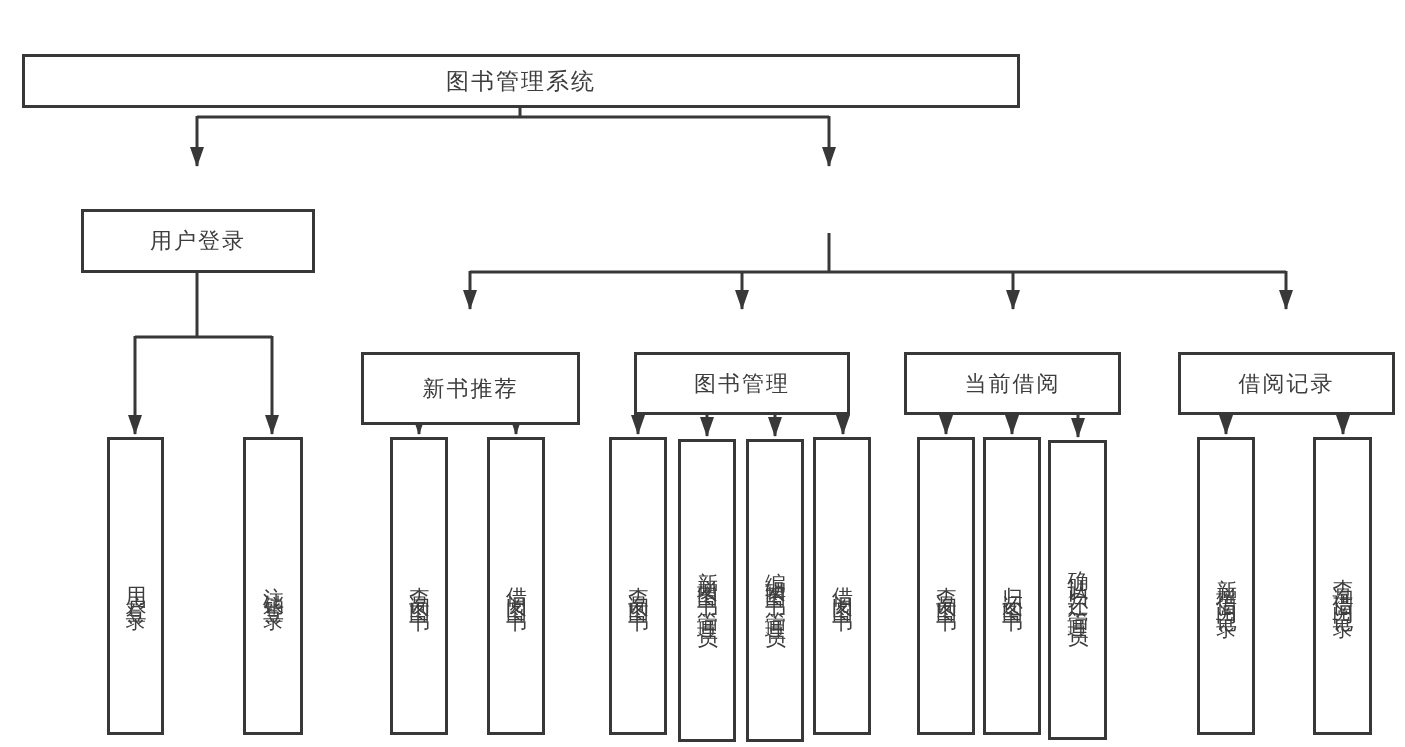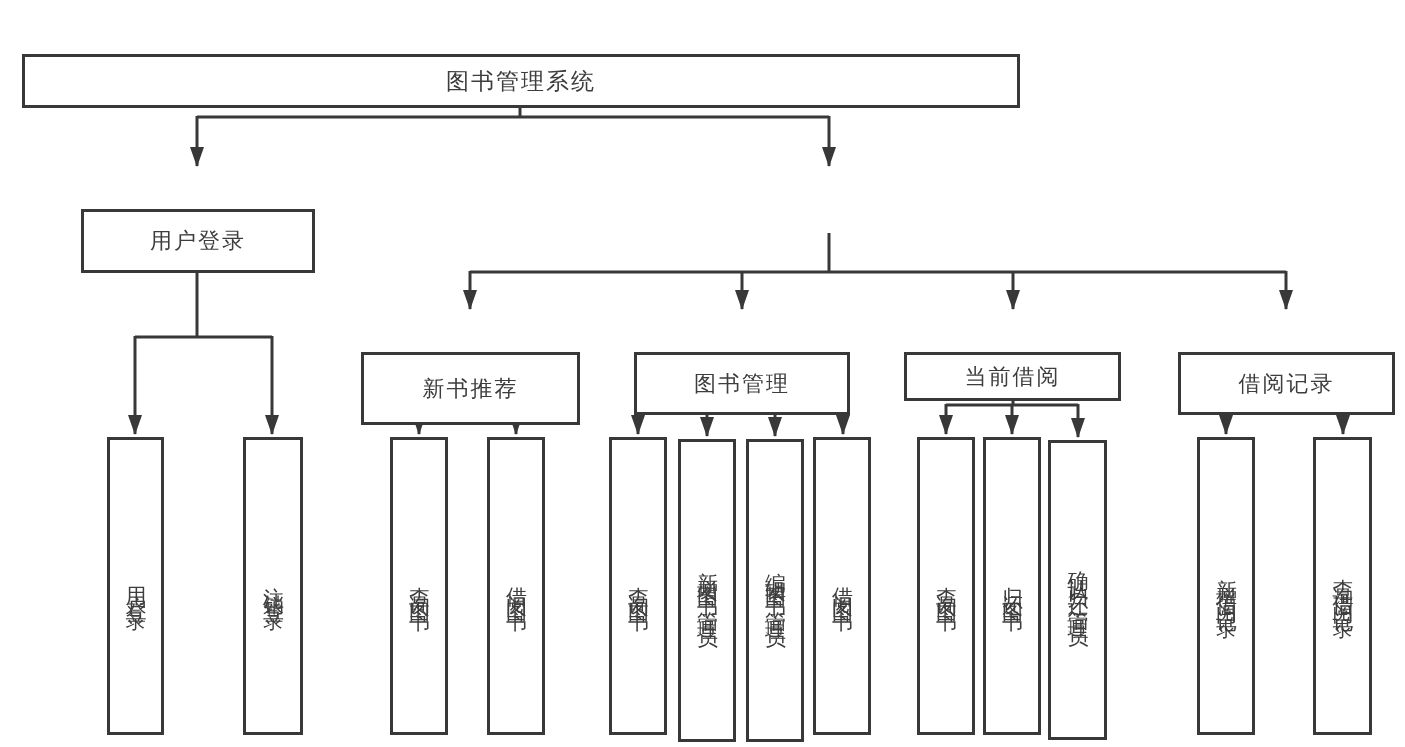--- a/index.html
+++ b/index.html
@@ -100,21 +100,21 @@
   <div class="node hnode" style="left:81px;top:169px;width:234px;height:64px;">
     <span>用户登录</span>
   </div>
 
   <div class="node hnode" style="left:361px;top:312px;width:219px;height:73px;">
     <span>新书推荐</span>
   </div>
   <div class="node hnode" style="left:634px;top:312px;width:216px;height:63px;">
     <span>图书管理</span>
   </div>
-  <div class="node hnode" style="left:904px;top:312px;width:217px;height:49px;">
+  <div class="node hnode" style="left:904px;top:312px;width:217px;height:63px;">
     <span>当前借阅</span>
   </div>
   <div class="node hnode" style="left:1178px;top:312px;width:217px;height:63px;">
     <span>借阅记录</span>
   </div>
 
   <div class="node vnode" style="left:107px;top:437px;width:57px;height:298px;">
     <span>用户登录</span>
   </div>
   <div class="node vnode" style="left:243px;top:437px;width:60px;height:298px;">

